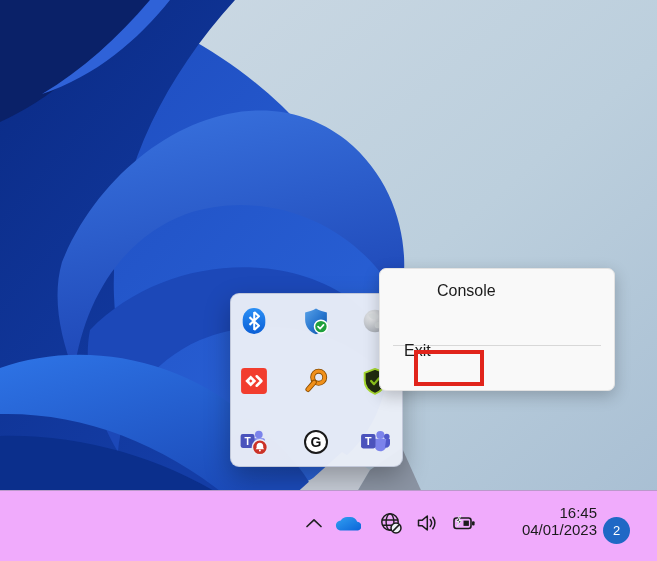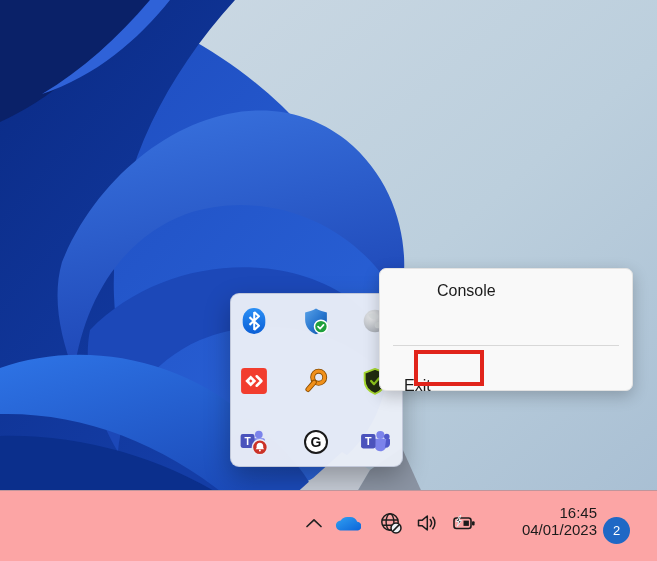--- a/index.html
+++ b/index.html
@@ -23,43 +23,43 @@
   .fc-3 { left:6px;  top:70px; }  .fc-4 { left:68px;  top:70px; }  .fc-5 { left:127px; top:70px; }
   .fc-6 { left:6px;  top:131px; } .fc-7 { left:68px;  top:131px; } .fc-8 { left:127px; top:131px; }
   .g-badge {
     width:24px; height:24px; border-radius:50%; background:#ffffff;
     border:2px solid #1a1a1a; color:#111; font-weight:bold;
     font-size:14px; display:flex; align-items:center; justify-content:center;
   }
 
   
   .ctx-menu {
-    position:absolute; left:379px; top:268px; width:254px; height:123px;
+    position:absolute; left:379px; top:268px; width:236px; height:123px;
     background:#f9f9f9; border:1px solid #e2e2e2; border-radius:7px;
     box-shadow:0 5px 16px rgba(0,0,0,0.22);
     z-index:20;
   }
   .ctx-item {
     position:absolute; left:0; width:100%; height:28px;
     padding-left:57px; display:flex; align-items:center;
     font-size:16px; color:#1b1b1b; cursor:default;
   }
   .ctx-item-0 { top:8px; }
   .ctx-item-1 { top:40px; }
-  .ctx-item-2 { top:103px;padding-left:24px; }
+  .ctx-item-2 { top:68px;padding-left:24px; }
   .ctx-sep { position:absolute; left:13px; right:13px; top:76px; height:1px; background:#d8d8d8; }
   .annotation-box {
     position:absolute; left:34px; top:81px; width:70px; height:36px;
     border:4px solid #e1241b; z-index:25; pointer-events:none;
   }
 
   
   .taskbar {
     position:absolute; left:0; bottom:0; width:657px; height:71px;
-    background:#fca5a5; border-top:1px solid rgba(120,130,145,0.45);
+    background:#f0abfc; border-top:1px solid rgba(120,130,145,0.45);
     z-index:30;
   }
   .tb-icon { position:absolute; top:19px; width:26px; height:26px; display:flex; align-items:center; justify-content:center; }
   .tb-chevron { left:301px; } .tb-cloud { left:335px; } .tb-globe { left:378px; }
   .tb-volume { left:414px; }  .tb-battery { left:451px; }
   .clock {
     position:absolute; right:60px; top:13px; text-align:right;
     font-size:15px; color:#1b1b1b; line-height:17px;
   }
   .notif-badge {

